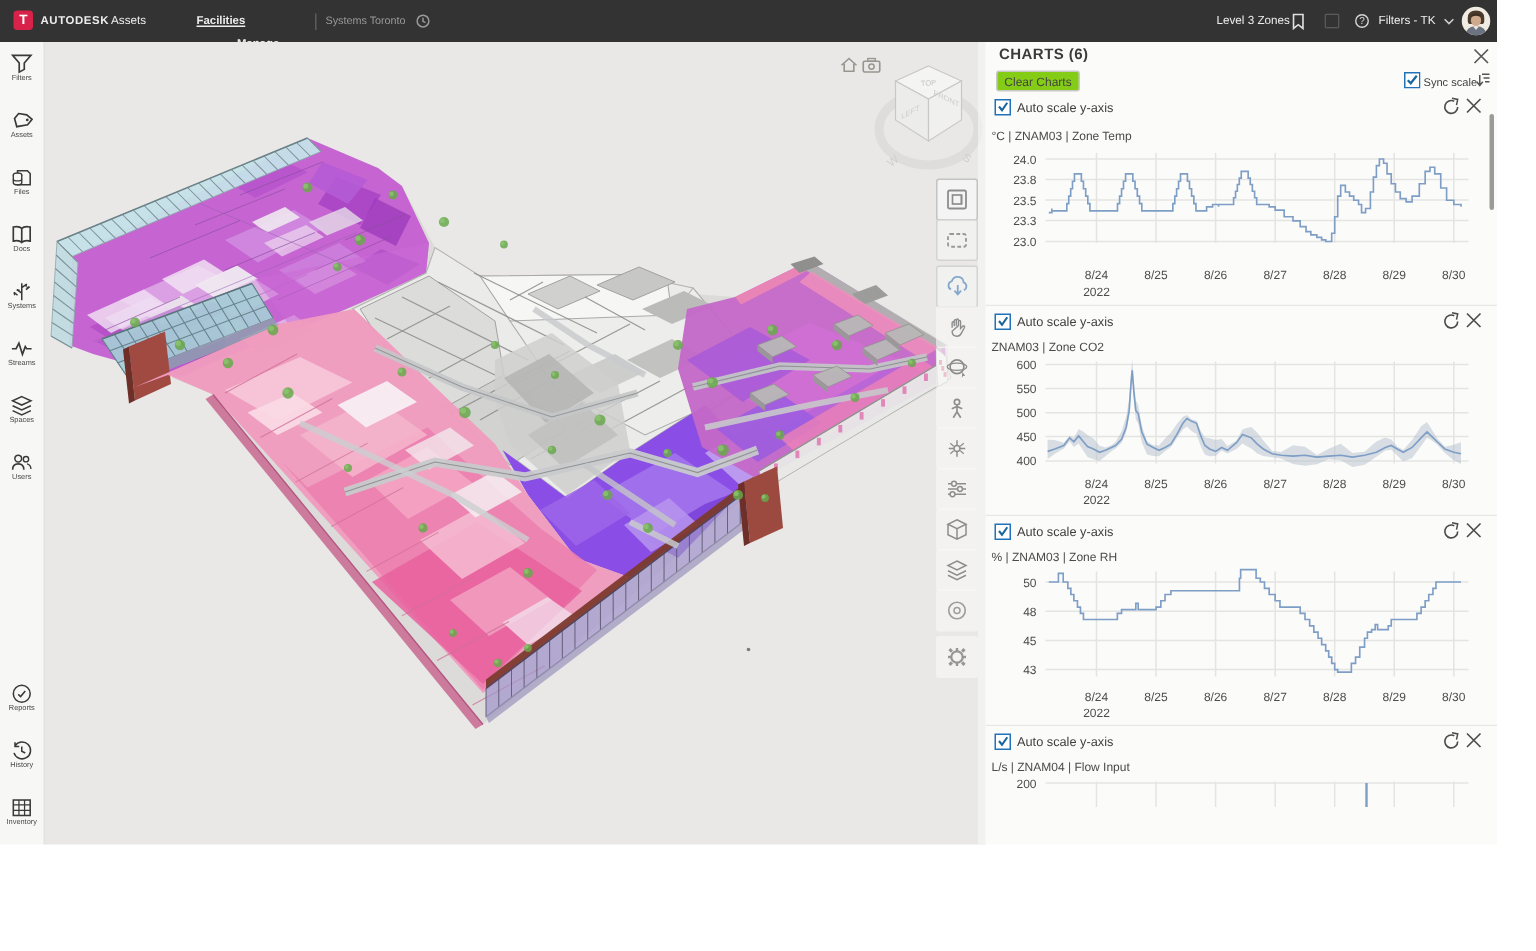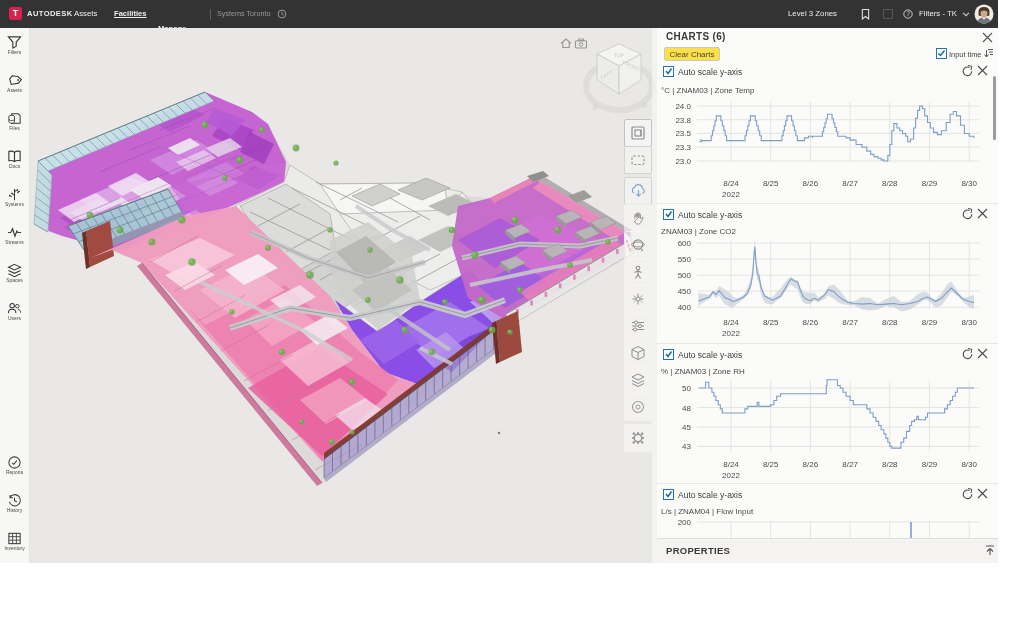--- a/index.html
+++ b/index.html
@@ -27,29 +27,29 @@
 #props{position:absolute;left:0;top:510px;width:341px;height:25px;background:#f4f3f2;border-top:1px solid #dddddc;}
 </style>
 </head>
 <body>
 <div id="app">
 
   <div id="hdr">
     <div id="logo">T</div>
     <span class="htx" style="left:27px;font-weight:bold;font-size:7.6px;letter-spacing:0.4px;">AUTODESK</span>
     <span class="htx" style="left:74px;font-size:7.8px;">Assets</span>
-    <span class="htx b" style="left:114px;font-size:7.6px;text-decoration:underline;">Facilities</span>
+    <span class="htx b" style="left:131px;font-size:7.6px;text-decoration:underline;">Facilities</span>
     <span class="htx b" style="left:158px;font-size:7.6px;margin-top:15px;">Manage</span>
     <span style="position:absolute;left:210px;top:9px;width:1px;height:11px;background:#5c5c5c;"></span>
     <span class="htx" style="left:217px;color:#999;font-size:7.2px;">Systems Toronto</span>
     <svg style="position:absolute;left:277px;top:9px;" width="10" height="10" viewBox="0 0 12 12">
         <circle cx="6" cy="6" r="4.7" fill="none" stroke="#999" stroke-width="1.2"></circle>
         <path d="M6 3.4 L6 6.3 L8 7.3" fill="none" stroke="#999" stroke-width="1.2"></path>
       </svg>
-    <span class="htx" style="left:788px;font-size:7.8px;">Level 3 Zones</span>
+    <span class="htx" style="left:811px;font-size:7.8px;">Level 3 Zones</span>
     <svg style="position:absolute;left:861px;top:9px;" width="9" height="11" viewBox="0 0 10 12">
         <path d="M1.5 0.5 H8.5 V11 L5 8.2 L1.5 11 Z" fill="none" stroke="#e0e0e0" stroke-width="1.2"></path>
       </svg>
     <svg style="position:absolute;left:883px;top:9px;" width="10" height="10" viewBox="0 0 11 11">
         <rect x="0.5" y="0.5" width="10" height="10" rx="1" fill="none" stroke="#595959" stroke-width="1.2"></rect>
       </svg>
     <svg style="position:absolute;left:903px;top:9px;" width="10" height="10" viewBox="0 0 12 12">
         <circle cx="6" cy="6" r="5" fill="none" stroke="#d8d8d8" stroke-width="1.1"></circle>
         <text x="6" y="8.8" font-size="8" fill="#d8d8d8" text-anchor="middle" font-family="Liberation Sans">?</text>
       </svg>
@@ -573,27 +573,27 @@
           </svg>
         </div>
     </div>
   </div>
 
   <div id="panel">
     <div style="position:absolute;left:9px;top:3px;font-size:10px;font-weight:bold;color:#3b3b3b;letter-spacing:0.3px;">CHARTS (6)</div>
     <svg style="position:absolute;left:325px;top:4px;" width="11" height="11" viewBox="0 0 11 11">
         <path d="M1 1 L10 10 M10 1 L1 10" stroke="#555" stroke-width="1.1"></path>
       </svg>
-    <div style="position:absolute;left:7px;top:19px;width:56px;height:14px;border:1px solid #c9c9c8;background:#fde047;border-radius:2px;font-size:8px;color:#444;text-align:center;line-height:13px;">Clear Charts</div>
+    <div style="position:absolute;left:7px;top:19px;width:56px;height:14px;border:1px solid #c9c9c8;background:#84cc16;border-radius:2px;font-size:8px;color:#444;text-align:center;line-height:13px;">Clear Charts</div>
 
     <svg style="position:absolute;left:279px;top:20px;" width="11" height="11" viewBox="0 0 11 11">
         <rect x="0.5" y="0.5" width="10" height="10" fill="#fff" stroke="#2272b9" stroke-width="1"></rect>
         <path d="M2.5 5.5 L4.5 7.5 L8.5 2.5" fill="none" stroke="#19669c" stroke-width="1.5"></path>
       </svg>
-    <span style="position:absolute;left:292px;top:22px;font-size:7.4px;color:#3e3e3e;">Input time</span>
+    <span style="position:absolute;left:292px;top:22px;font-size:7.4px;color:#3e3e3e;">Sync scale</span>
     <svg style="position:absolute;left:326px;top:20px;" width="12" height="12" viewBox="0 0 12 12">
         <path d="M5 1.5 H10 M6 4 H10 M7 6.5 H10 M3.5 2 V9 M1.5 6.5 L3.5 9 L5.5 6.5" fill="none" stroke="#555" stroke-width="1"></path>
       </svg>
 
     <svg style="position:absolute;left:0;top:34px;" width="341" height="141" viewBox="0 0 341 141">
 <g>
     <rect x="6.5" y="4.5" width="10" height="10" fill="#fff" stroke="#2272b9" stroke-width="1"></rect>
     <path d="M9 9 L11 11.5 L14.5 6.5" fill="none" stroke="#19669c" stroke-width="1.4"></path>
     <text x="21" y="12.5" font-size="8.5" fill="#3e3e3e">Auto scale y-axis</text>
     <g stroke="#4c4c4c" stroke-width="1.1" fill="none">
@@ -740,21 +740,15 @@
         <path d="M113.7 38 V55" stroke="#e4e4e3" stroke-width="1"></path>
         <path d="M153.4 38 V55" stroke="#e4e4e3" stroke-width="1"></path>
         <path d="M193.1 38 V55" stroke="#e4e4e3" stroke-width="1"></path>
         <path d="M232.8 38 V55" stroke="#e4e4e3" stroke-width="1"></path>
         <path d="M272.5 38 V55" stroke="#e4e4e3" stroke-width="1"></path>
         <path d="M312.2 38 V55" stroke="#e4e4e3" stroke-width="1"></path>
 <path d="M40 39 H322" stroke="#e4e4e3" stroke-width="1"></path>
 <text x="34" y="42" font-size="8" fill="#4c4c4c" text-anchor="end">200</text>
 <path d="M254 39 V55" stroke="#7e9ec6" stroke-width="1.6"></path>
 </svg>
-    <div id="props">
-      <span style="position:absolute;left:9px;top:6px;font-size:9.5px;font-weight:bold;color:#3b3b3b;letter-spacing:0.3px;">PROPERTIES</span>
-      <svg style="position:absolute;left:327px;top:5px;" width="12" height="12" viewBox="0 0 12 12">
-          <path d="M2 2 H10 M6 4.5 V11 M6 4.5 L3 7.5 M6 4.5 L9 7.5" fill="none" stroke="#555" stroke-width="1.1"></path>
-        </svg>
-    </div>
     <div style="position:absolute;left:336px;top:48px;width:3px;height:64px;background:#9b9b9a;border-radius:2px;"></div>
   </div>
 </div>
 
 </body></html>

